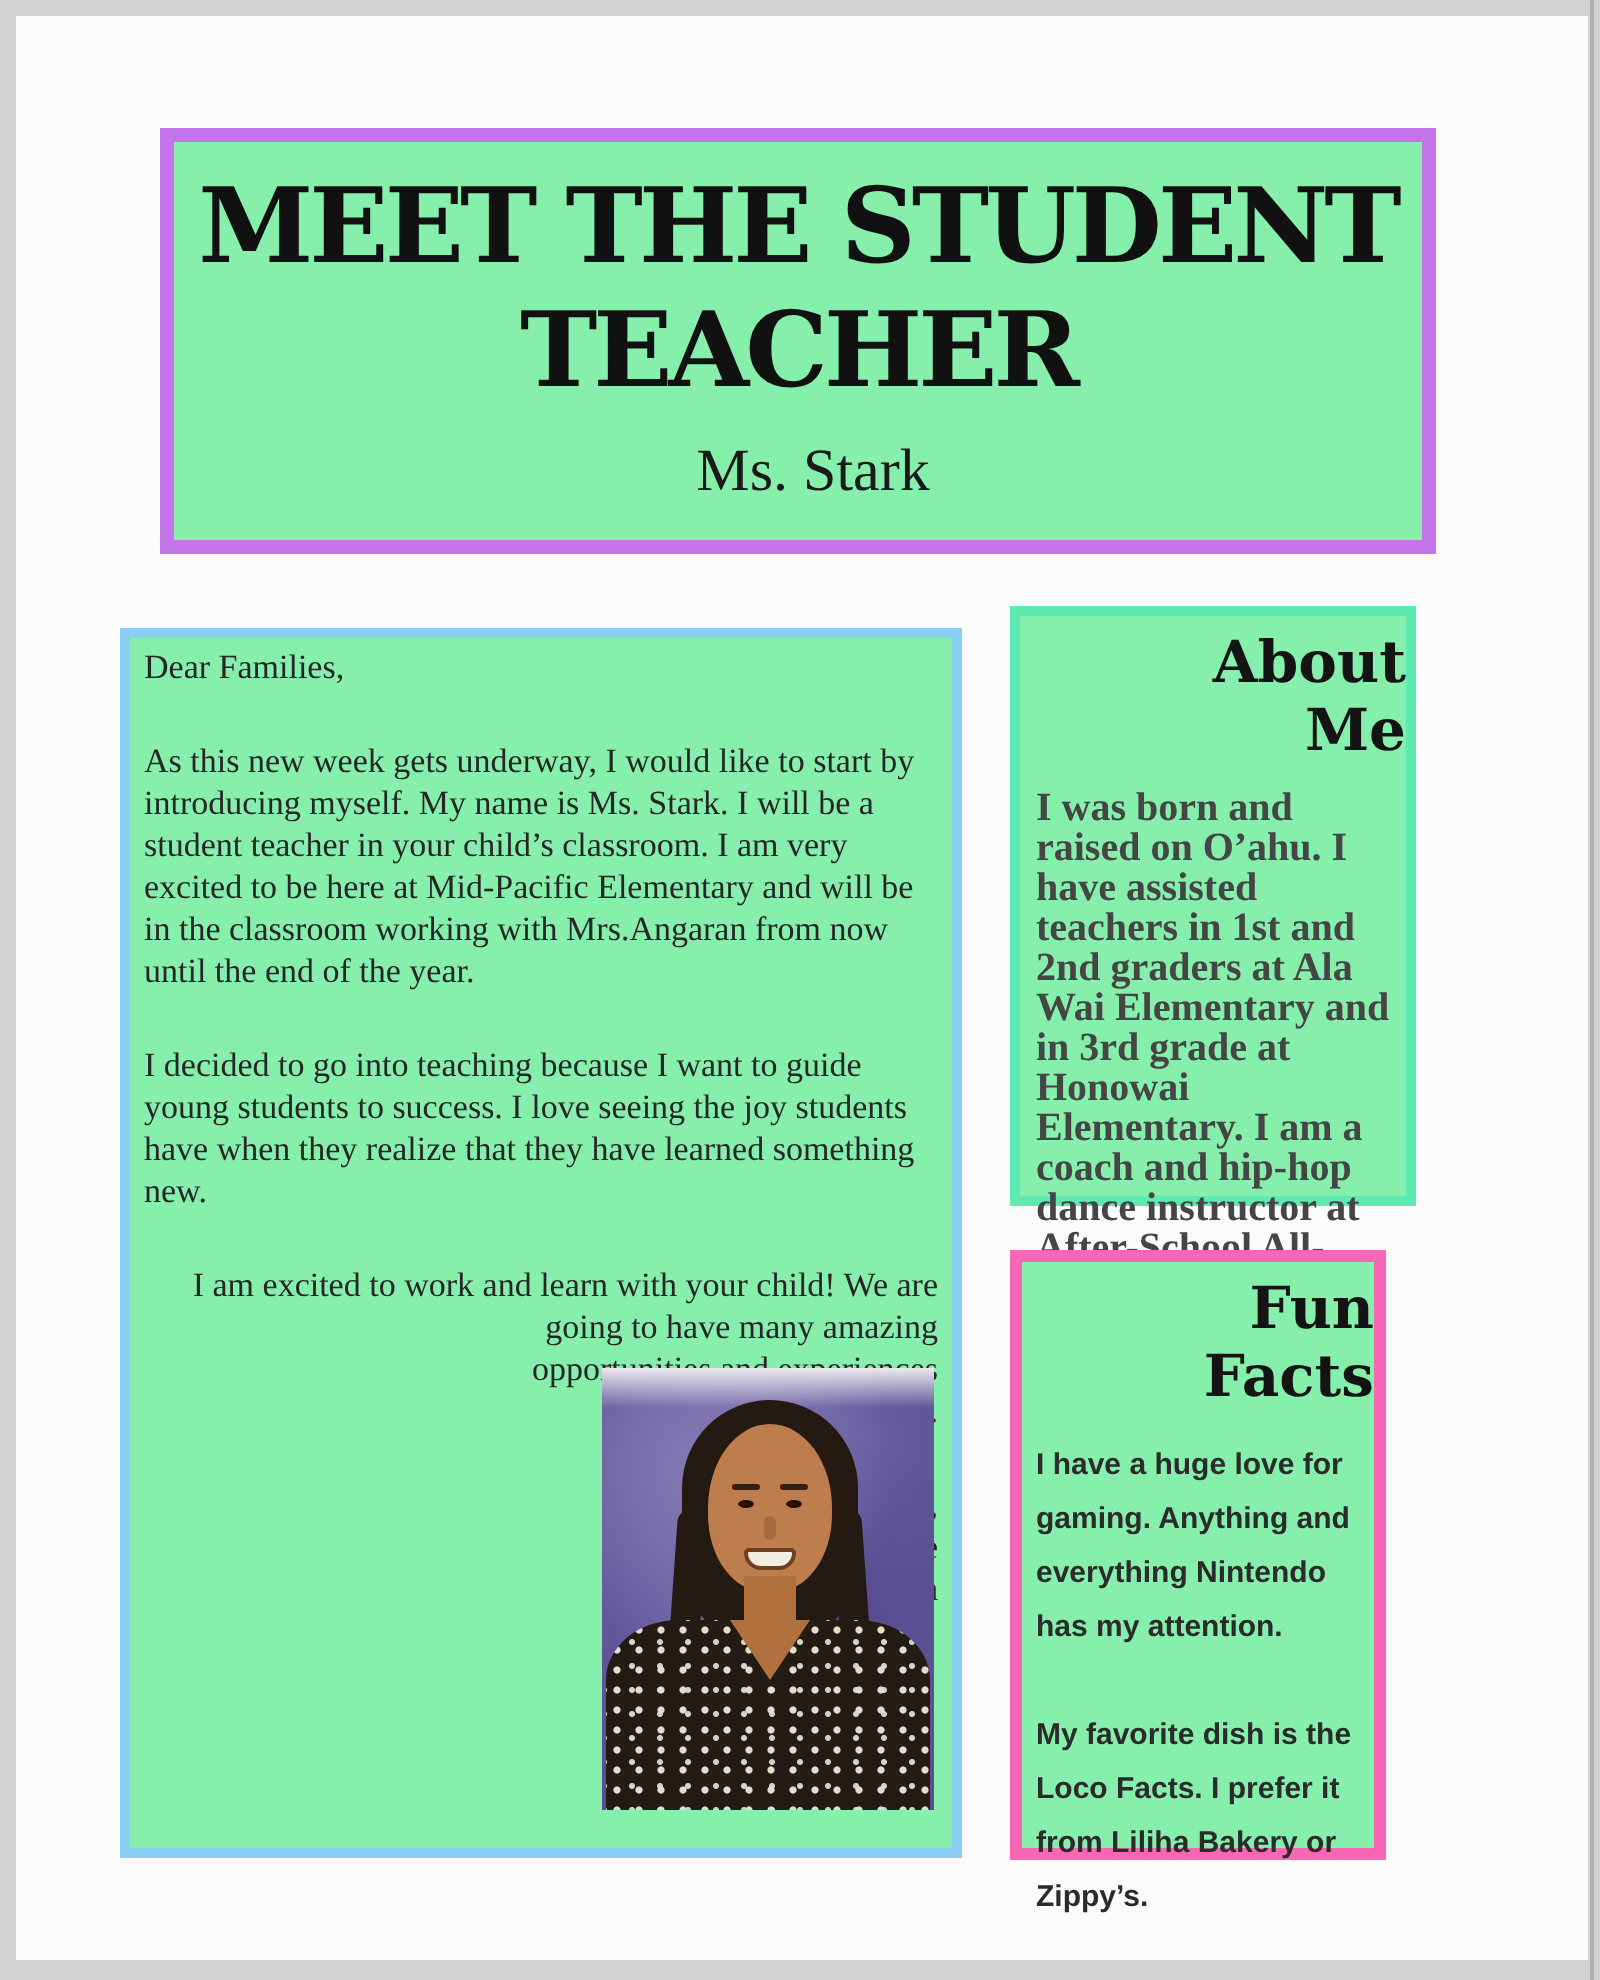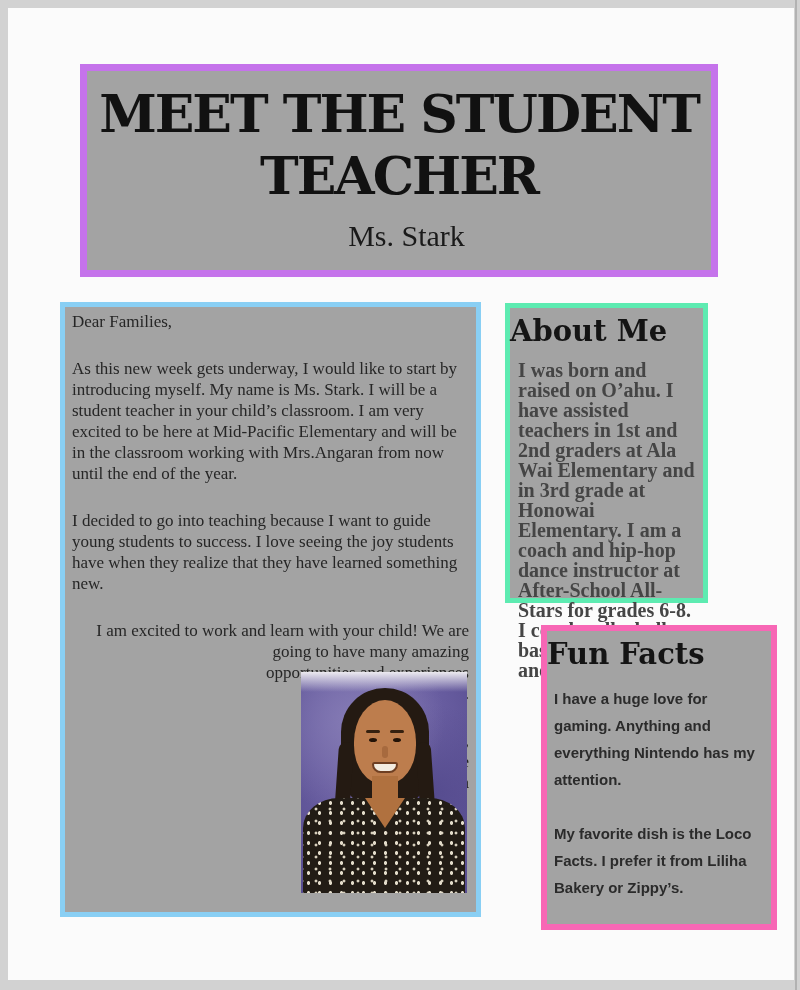--- a/index.html
+++ b/index.html
@@ -11,42 +11,42 @@
     overflow: hidden;
   }
   .page {
     position:absolute; left:8px; top:8px; width:786px; height:972px;
     background: var(--page-bg, #fbfbfb);
   }
   .page-edge {
     position:absolute; top:0; right:3px; width:2px; height:990px;
     background:#b2b2b2;
   }
-  .card { position:absolute; background:#a3a3a3; }
+  .card { position:absolute; background:#86efac; }
 
   
   .title-card {
     left:72px; top:56px; width:638px; height:213px;
     border:7px solid var(--title-border, #c573eb);
     text-align:center;
   }
   .title-card h1 {
     margin-top:12px;
     font-family:"DejaVu Serif", serif;
     font-weight:bold; font-size:52px; line-height:62px;
     letter-spacing:-2px; color:#111;
   }
   .title-card .subtitle {
     margin-top:12px;
     font-size:30px; color:#1a1a1a;padding-left:15px;
   }
 
   
   .letter-card {
-    left:52px; top:294px; width:421px; height:615px;
+    left:52px; top:306px; width:421px; height:615px;
     border:5px solid var(--letter-border, #89cff4);
     padding:4px 7px;
     font-size:17px; line-height:21px; color:#262626;
   }
   .letter-card p { margin:0 0 26px 0; }
   .pre { white-space:pre-line;text-align:right; }
 
   
   .photo {
     position:absolute; top:365px; right:9px; width:166px; height:221px;
@@ -92,34 +92,33 @@
   .vneck {
     left:64px; top:126px; width:40px; height:30px;
     background:#b0713f;
     clip-path:polygon(0 0, 100% 0, 50% 100%);
   }
 
   
   .side-title {
     font-family:"DejaVu Serif", serif; font-weight:bold;
     font-size:29px; line-height:34px; color:#141414;
-    text-align:left; margin-top:6px;
+    text-align:right; margin-top:6px;padding-left:48px;
   }
   .about-card {
     left:497px; top:295px; width:203px; height:300px;
     border:5px solid var(--about-border, #5debb1);
   }
   .about-card .body {
     padding:12px 8px 0 8px;
     font-weight:bold; font-size:20px; line-height:20px; color:#454545;
   }
   .fun-card {
-    left:497px; top:617px; width:236px; height:305px;
+    left:497px; top:617px; width:188px; height:305px;
     border:6px solid var(--fun-border, #f767b5);
-    margin-left:36px;
   }
   .fun-card .body {
     padding:14px 7px 0 7px;
     font-family:"Liberation Sans", sans-serif;
     font-weight:bold; font-size:15px; line-height:27px; color:#2b2b2b;
   }
   .fun-card .body p { margin:0 0 27px 0; }
 </style>
 </head>
 <body>

